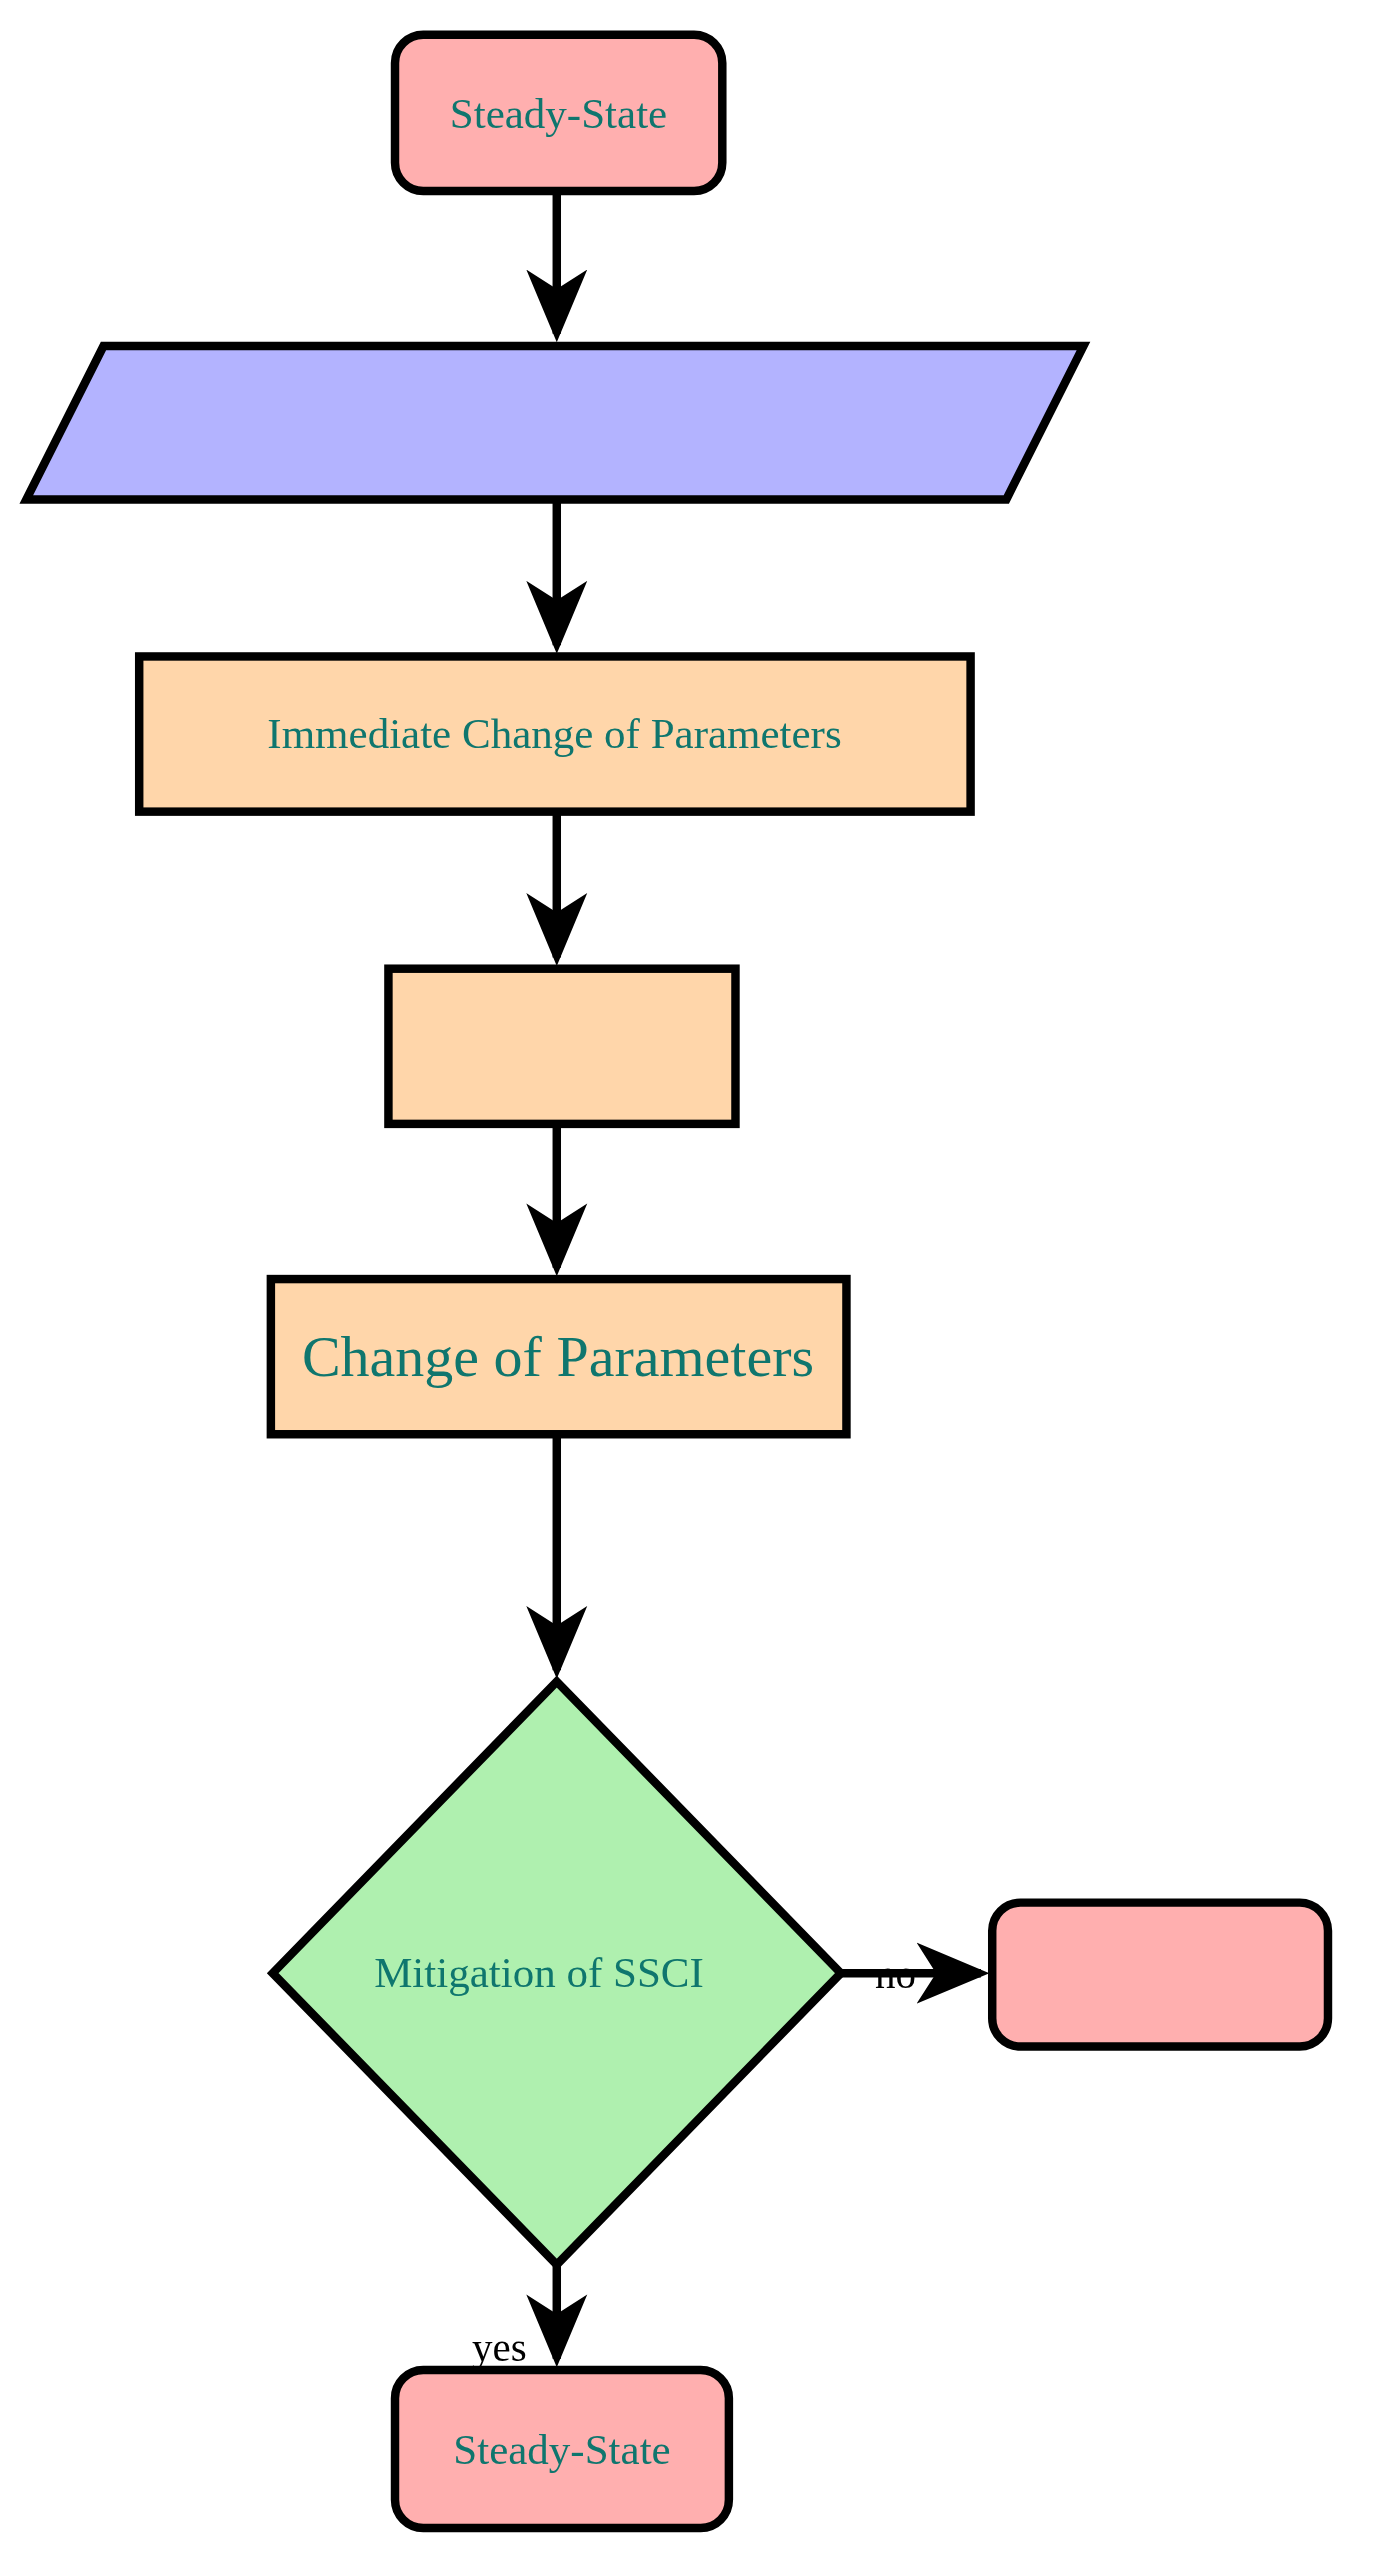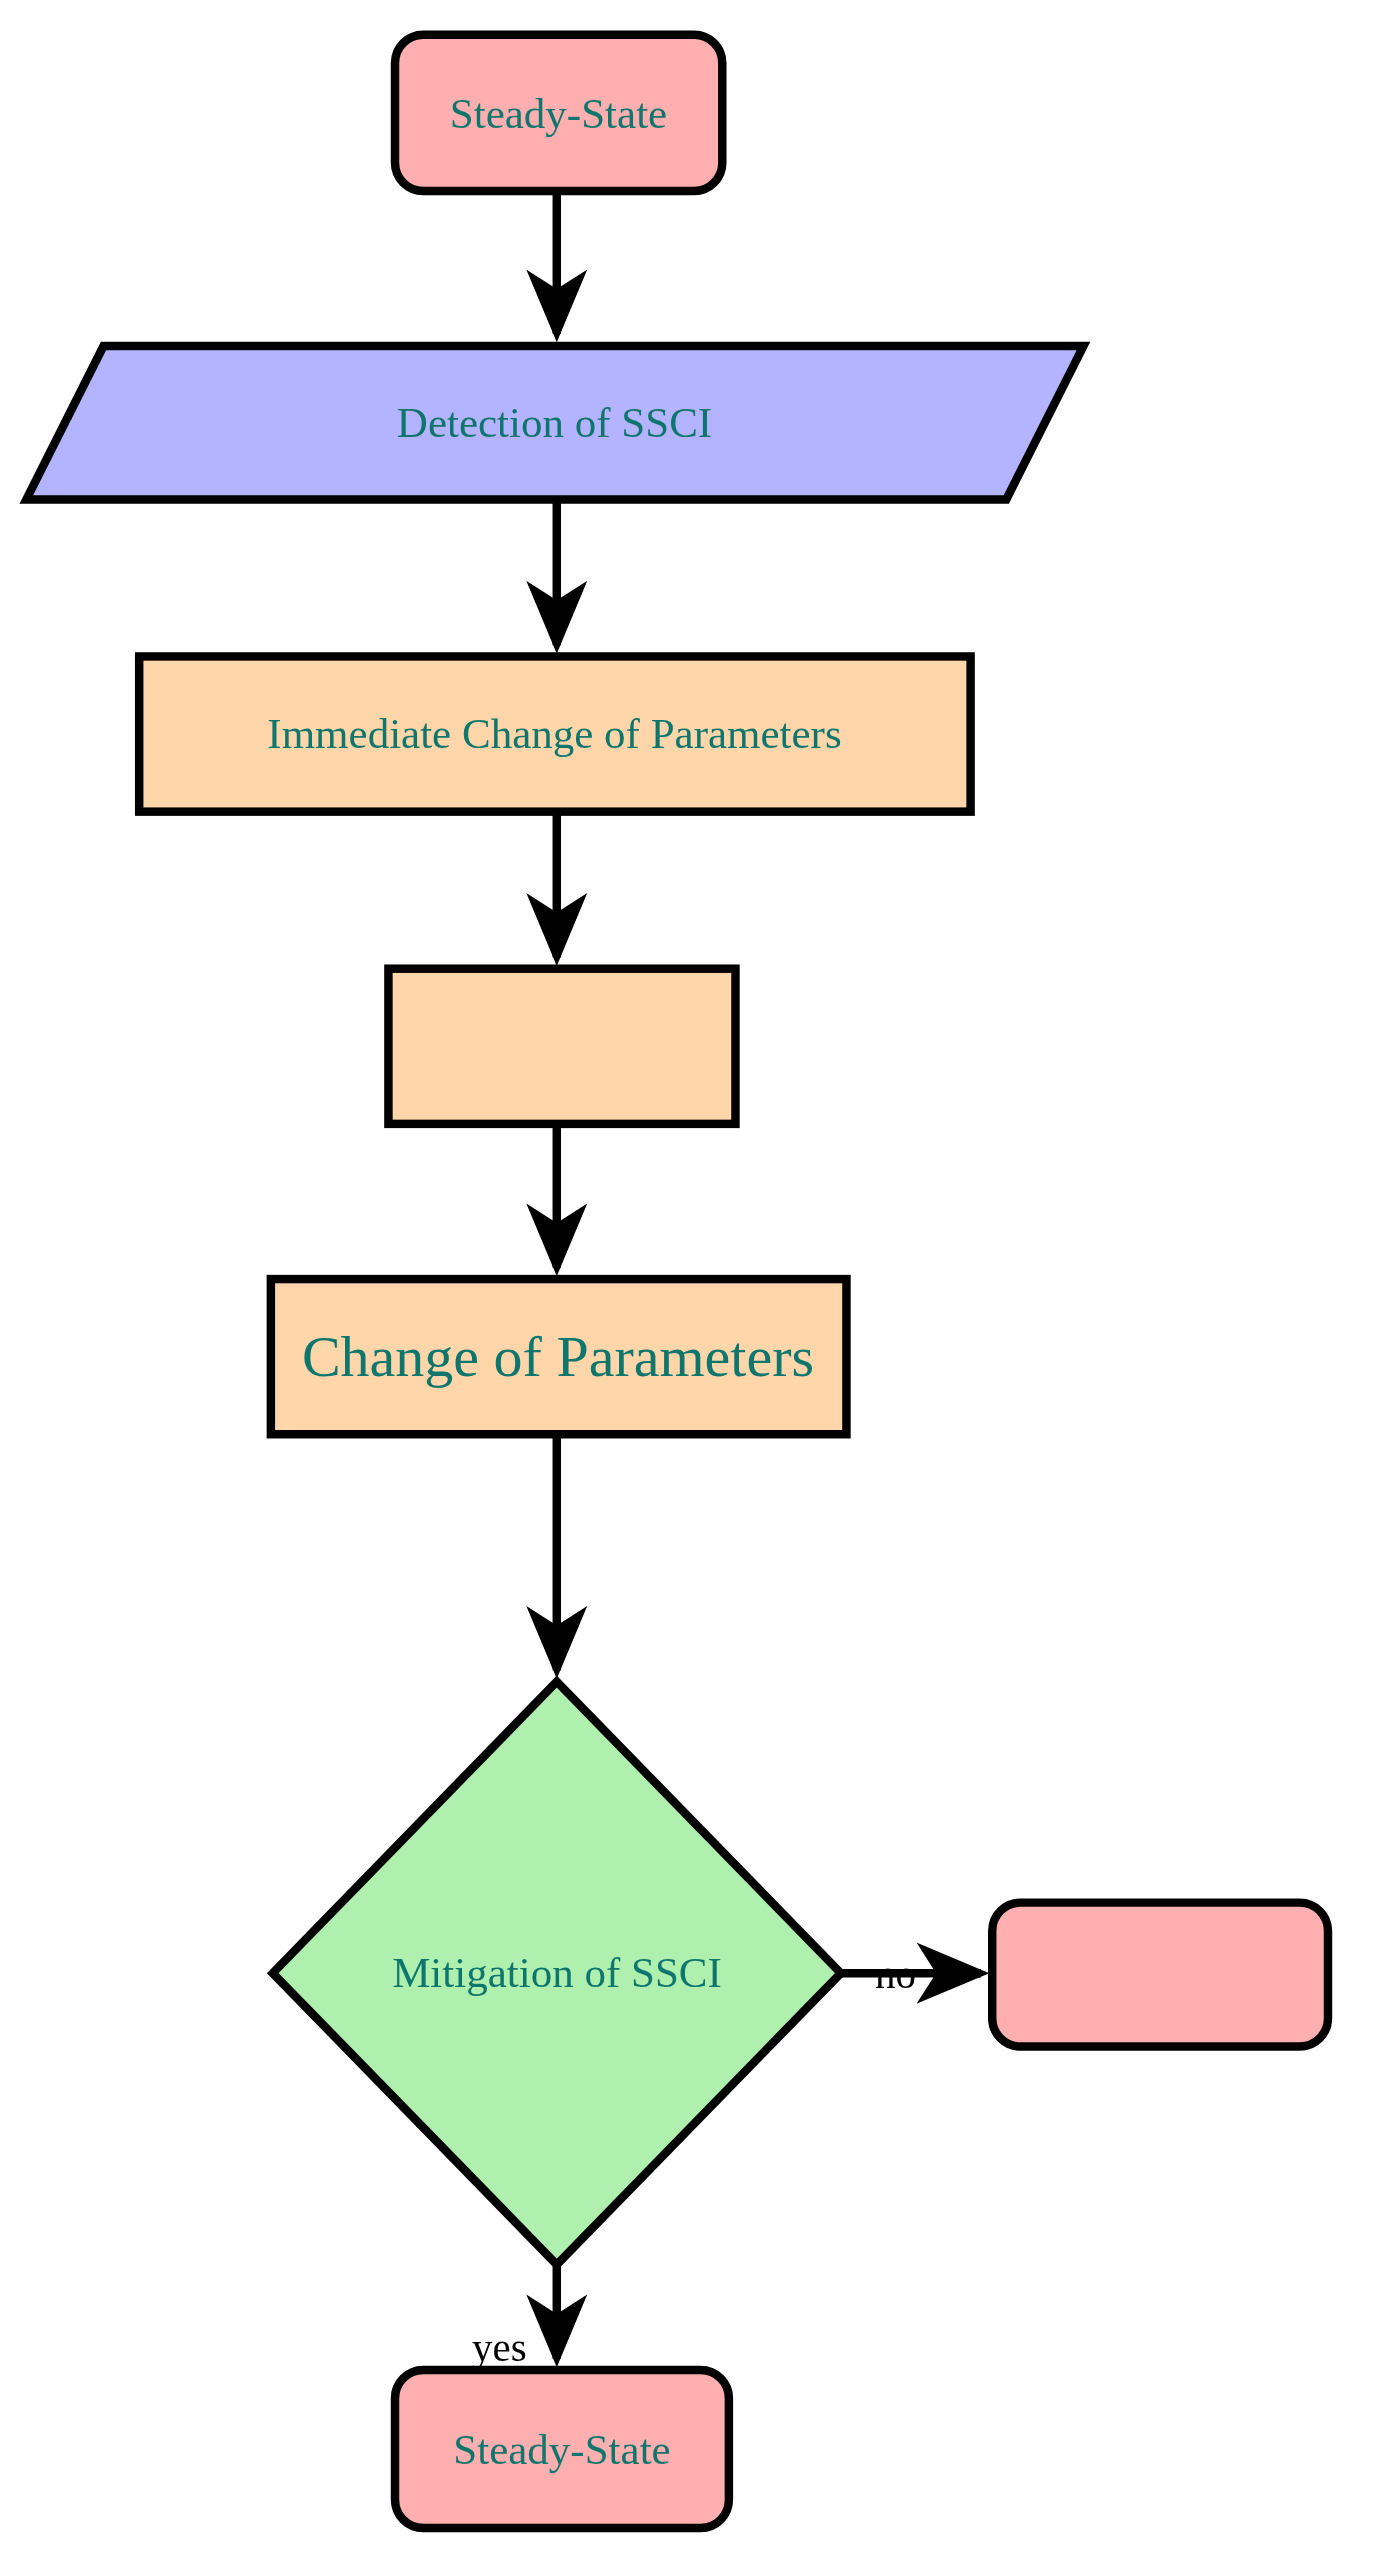--- a/index.html
+++ b/index.html
@@ -80,28 +80,27 @@
 
     <polygon points="592,1788 894,2098 592,2408 290,2098" fill="#aff0af" stroke="#000000" stroke-width="9"></polygon>
 
     <rect x="1055" y="2023" width="357" height="153" rx="30" ry="30" fill="#ffafaf" stroke="#000000" stroke-width="9"></rect>
 
     <rect x="420" y="2520" width="355" height="168" rx="30" ry="30" fill="#ffafaf" stroke="#000000" stroke-width="9"></rect>
   </svg>
 
   <div class="node-label" style="left:395px; top:35px; width:327px; height:156px; font-size:43px;">Steady-State</div>
 
-  <div class="node-label" style="left:26px; top:346px; width:1057px; height:153px; font-size:43px;">Detection of SSCI</div>
 
   <div class="node-label" style="left:139px; top:656px; width:831px; height:155px; font-size:43px;text-align:right;">Immediate Change of Parameters</div>
 
 
   <div class="node-label" style="left:270px; top:1279px; width:576px; height:155px; font-size:58px;">Change of Parameters</div>
 
-  <div class="node-label" style="left:273px; top:1937px; width:568px; height:71px; font-size:43px;">Mitigation of SSCI</div>
+  <div class="node-label" style="left:255px; top:1937px; width:568px; height:71px; font-size:43px;">Mitigation of SSCI</div>
 
 
   <div class="node-label" style="left:395px; top:2370px; width:334px; height:158px; font-size:43px;">Steady-State</div>
 
   <div class="edge-label" style="left:875px; top:1914px;">no</div>
 
   <div class="edge-label" style="left:472px; top:2287px;font-family:Liberation Serif, serif;">yes</div>
 
 </div>
 

